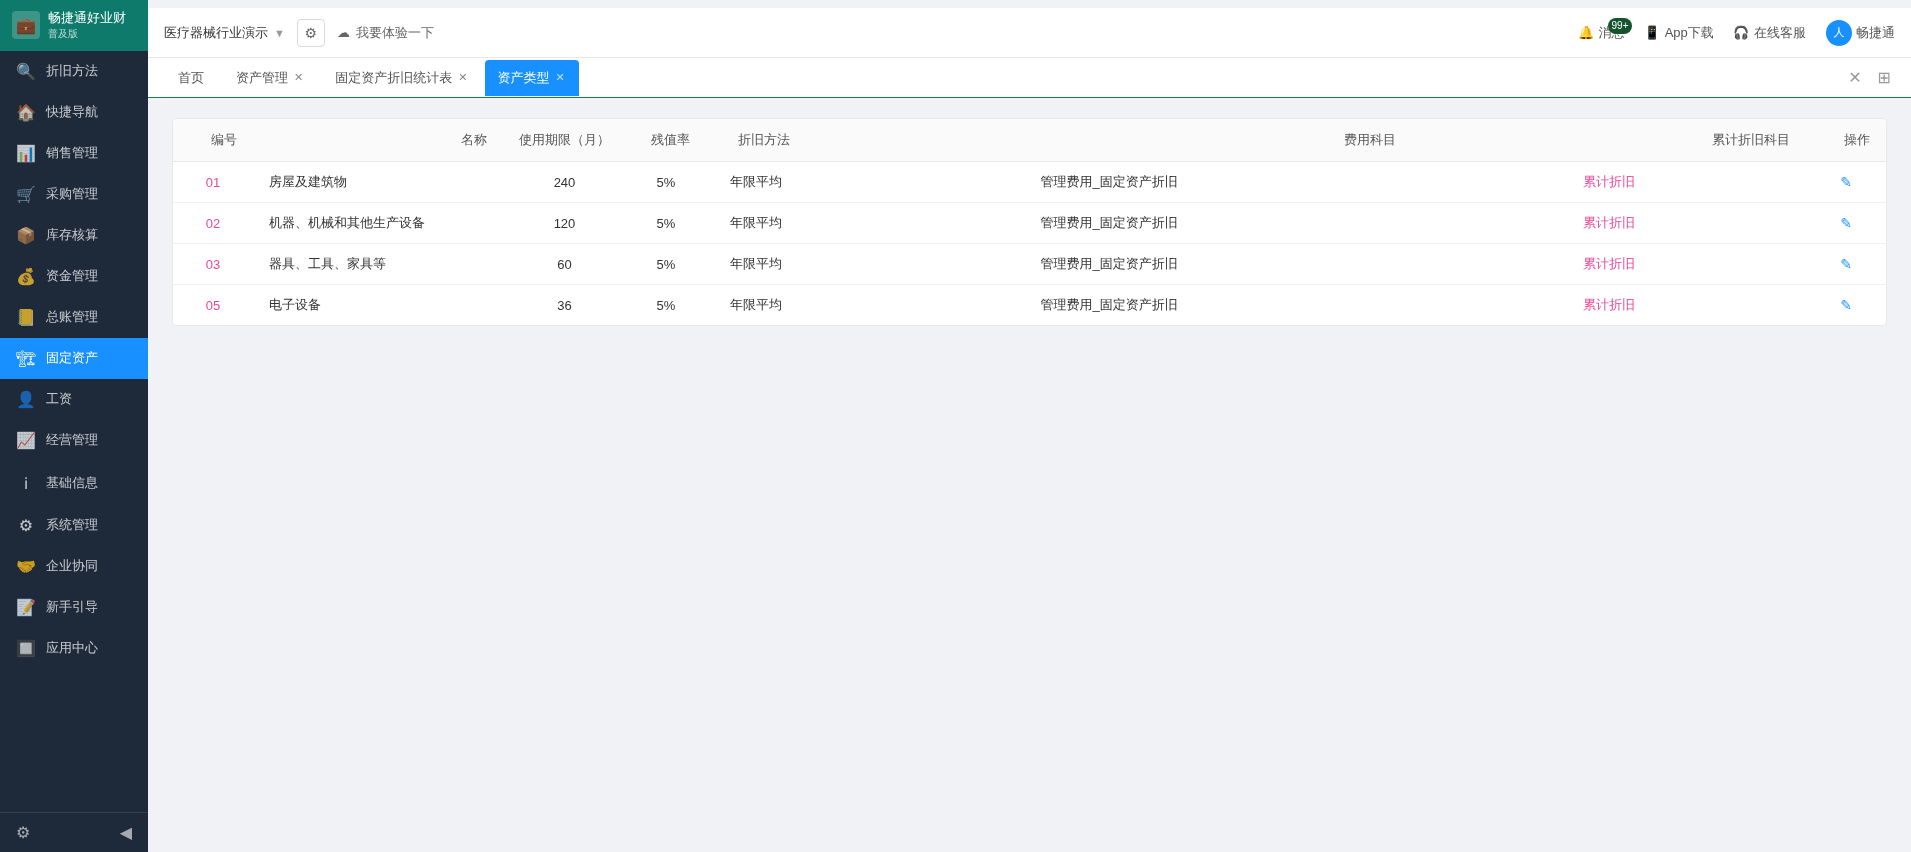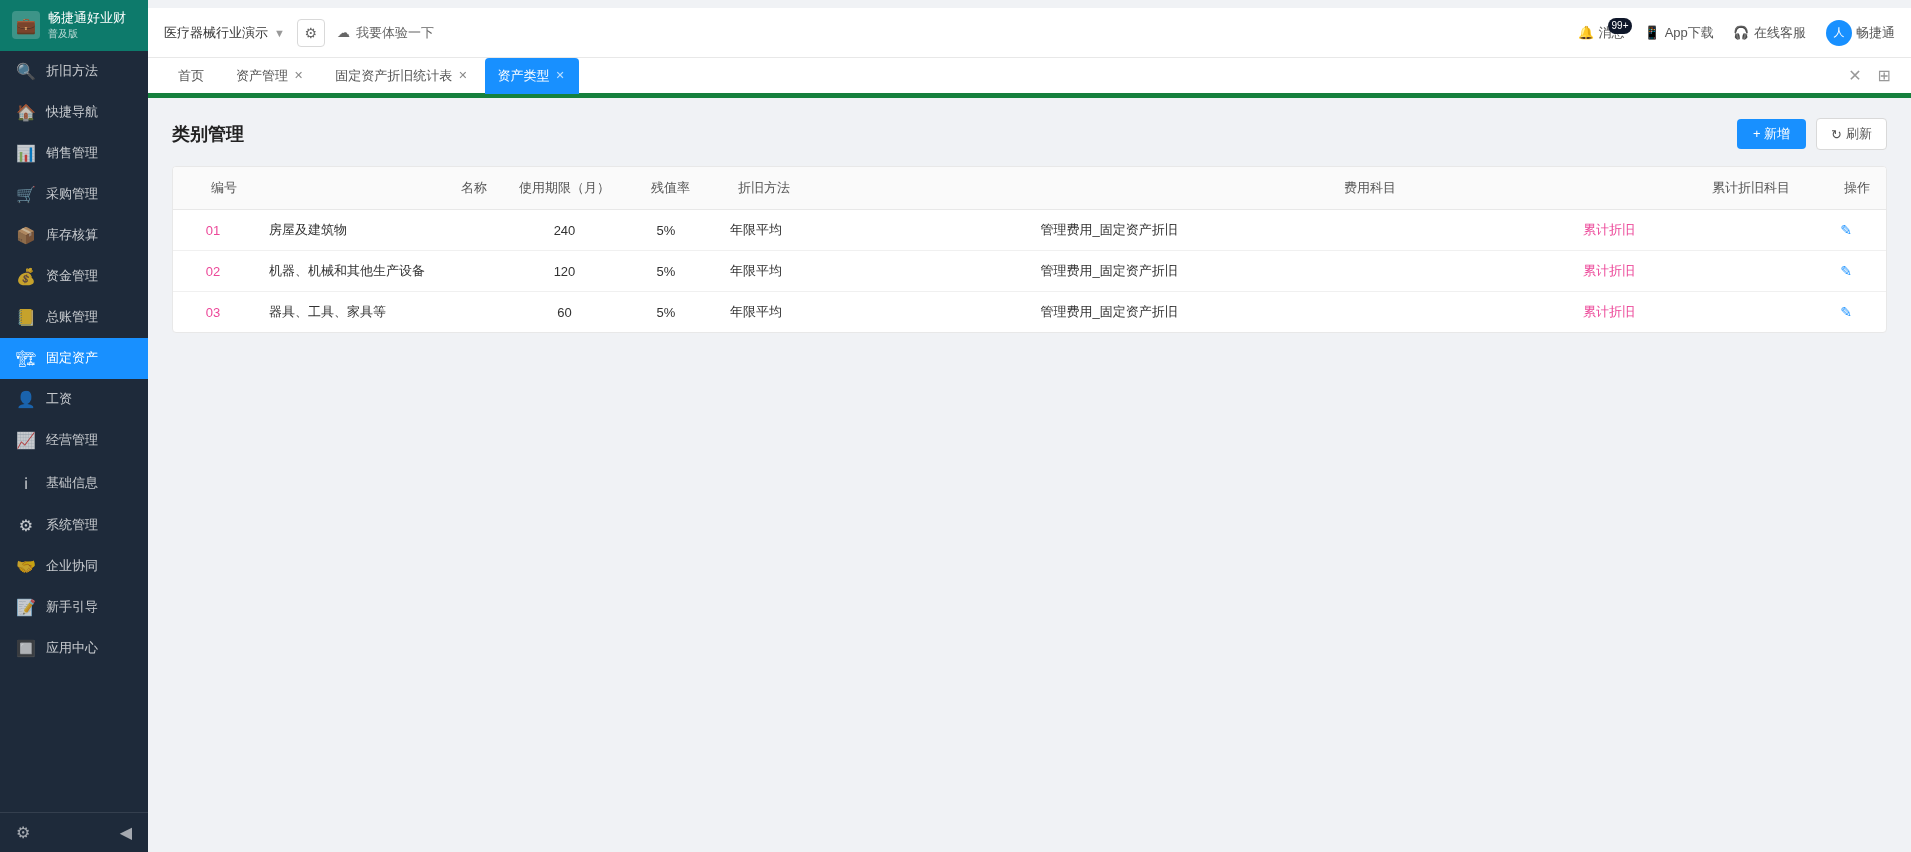--- a/index.html
+++ b/index.html
@@ -125,21 +125,21 @@
     .topbar-right {
       margin-left: auto;
       display: flex; align-items: center; gap: 20px;
     }
     .topbar-right-item {
       display: flex; align-items: center; gap: 4px;
       font-size: 13px; color: #555; cursor: pointer;
       position: relative;
     }
     .badge {
-      background: #0f172a;
+      background: #14532d;
       color: #fff;
       font-size: 10px;
       padding: 1px 4px;
       border-radius: 8px;
       position: absolute;
       top: -6px;
       right: -8px;
       line-height: 1.4;
     }
     .topbar-avatar {
@@ -149,21 +149,21 @@
       display: flex; align-items: center; justify-content: center;
       color: #fff; font-size: 11px;
     }
 
     
     .tabs-bar {
       background: #fff;
       display: flex;
       align-items: center;
       padding: 0 16px;
-      border-bottom: 5px solid #15803d;
+      border-bottom: 1px solid #15803d;
       flex-shrink: 0;
       gap: 4px;
       height: 40px;
     }
     .tab-item {
       display: flex; align-items: center; gap: 6px;
       padding: 0 14px;
       height: 36px;
       font-size: 13px;
       cursor: pointer;
@@ -412,30 +412,20 @@
       <span>资产类型</span>
       <span class="tab-close">✕</span>
     </div>
     <div class="tabs-right">
       <span class="tab-window-btn">✕</span>
       <span class="tab-window-btn">⊞</span>
     </div>
   </div>
 
   <div class="content">
-    <div class="page-header">
-      <h2 class="page-title">类别管理</h2>
-      <div class="header-actions">
-        <button class="btn-primary">+ 新增</button>
-        <button class="btn-default">
-          <span>↻</span>
-          <span>刷新</span>
-        </button>
-      </div>
-    </div>
 
     <div class="table-container">
       <table>
         <thead>
           <tr>
             <th class="col-no">编号</th>
             <th class="col-name">名称</th>
             <th class="col-period">使用期限（月）</th>
             <th class="col-rate">残值率</th>
             <th class="col-method">折旧方法</th>
@@ -468,17 +458,27 @@
             <tr>
       <td><span class="link-text">03</span></td>
       <td class="col-name">器具、工具、家具等</td>
       <td>60</td>
       <td>5%</td>
       <td>年限平均</td>
       <td>管理费用_固定资产折旧</td>
       <td><span class="link-text">累计折旧</span></td>
       <td><span class="edit-icon">✎</span></td>
     </tr>
+            <tr>
+      <td><span class="link-text">05</span></td>
+      <td class="col-name">电子设备</td>
+      <td>36</td>
+      <td>5%</td>
+      <td>年限平均</td>
+      <td>管理费用_固定资产折旧</td>
+      <td><span class="link-text">累计折旧</span></td>
+      <td><span class="edit-icon">✎</span></td>
+    </tr>
           </tbody>
       </table>
     </div>
   </div>
 </div>
 
 </body></html>

